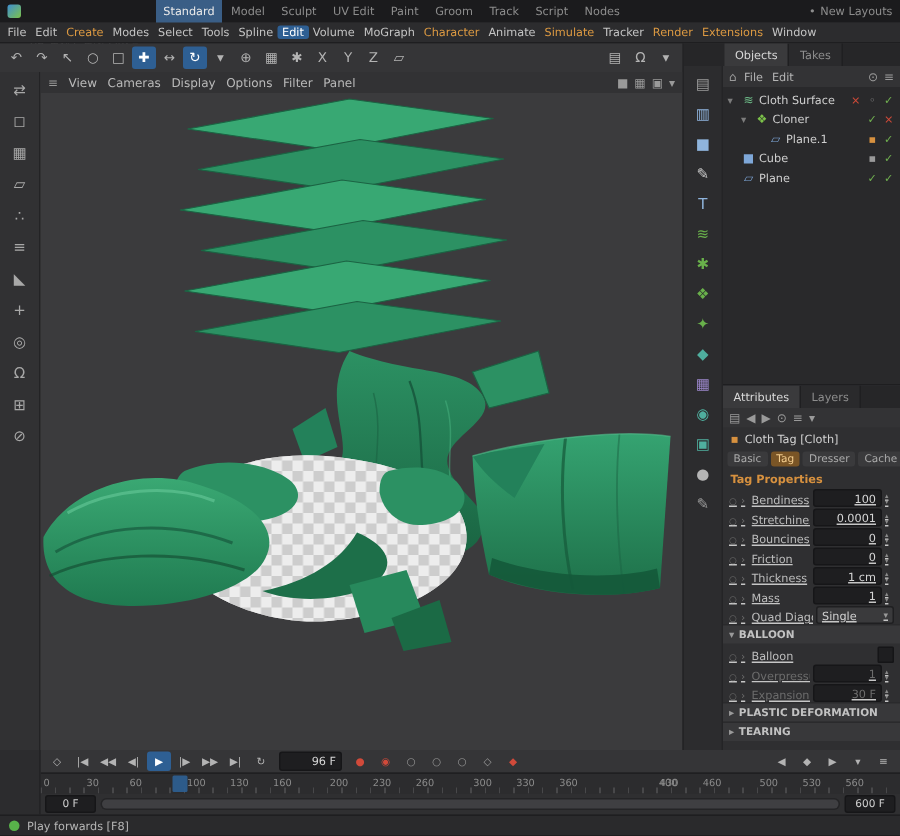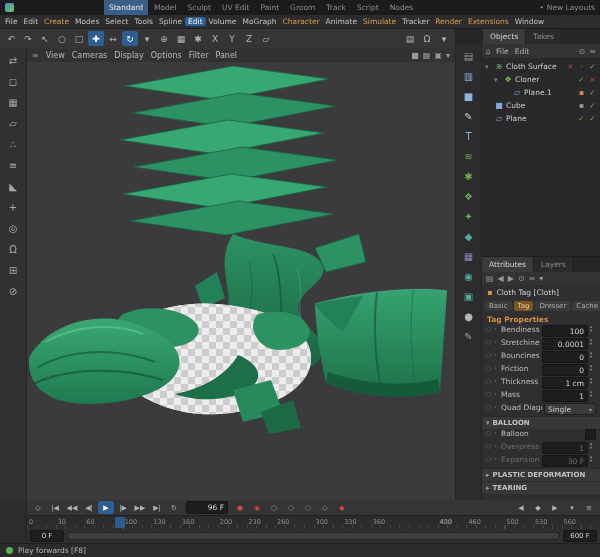--- a/index.html
+++ b/index.html
@@ -80,21 +80,21 @@
   
   .attributes-panel{flex:1;display:flex;flex-direction:column;background:#2f2f31;min-height:0;overflow:hidden;}
   .attr-toolbar{height:13px;background:#333335;display:flex;align-items:center;gap:4px;padding:0 4px;flex:0 0 auto;}
   .attr-tb-icon{color:#9a9a9a;font-size:8px;}
   .attr-title{height:14px;display:flex;align-items:center;gap:4px;padding:0 5px;font-size:7.5px;color:#d2d2d2;flex:0 0 auto;}
   .tag-icon{font-size:8px;}
   .mode-tabs{display:flex;gap:2px;padding:2px 3px;flex:0 0 auto;overflow:hidden;}
   .mode-tab{padding:1px 4px;background:#3a3a3c;border-radius:2px;font-size:7px;color:#ababab;white-space:nowrap;}
   .mode-tab[data-active="true"]{background:#7a5526;color:#f3cd8e;}
   .section-title{padding:2px 5px 1px;font-size:7.5px;font-weight:bold;flex:0 0 auto;}
-  .prop-row{height:13px;display:flex;align-items:flex-start;gap:2px;padding:0 4px;font-size:7.5px;flex:0 0 auto;}
+  .prop-row{height:13px;display:flex;align-items:flex-end;gap:2px;padding:0 4px;font-size:7.5px;flex:0 0 auto;text-decoration:underline;}
   .kf{width:6px;color:#6a6a6a;font-size:6px;}
   .kf::before{content:"○";}
   .chev{width:5px;color:#6a6a6a;font-size:7px;}
   .chev::before{content:"›";}
   .prop-label{flex:1;min-width:0;overflow:hidden;white-space:nowrap;color:#bdbdbd;}
   .prop-row[data-dim="true"] .prop-label{color:#6c6c6c;}
   .prop-row[data-dim="true"] .prop-value{color:#6c6c6c;}
   .prop-value{width:38px;height:10px;background:#1e1e20;border:1px solid #161618;border-radius:2px;
               display:none;align-items:center;justify-content:flex-end;padding:0 3px;color:#d6d6d6;flex:0 0 auto;}
   .spin{display:none;flex-direction:column;justify-content:center;color:#8a8a8a;font-size:4.5px;line-height:4px;width:6px;flex:0 0 auto;}

